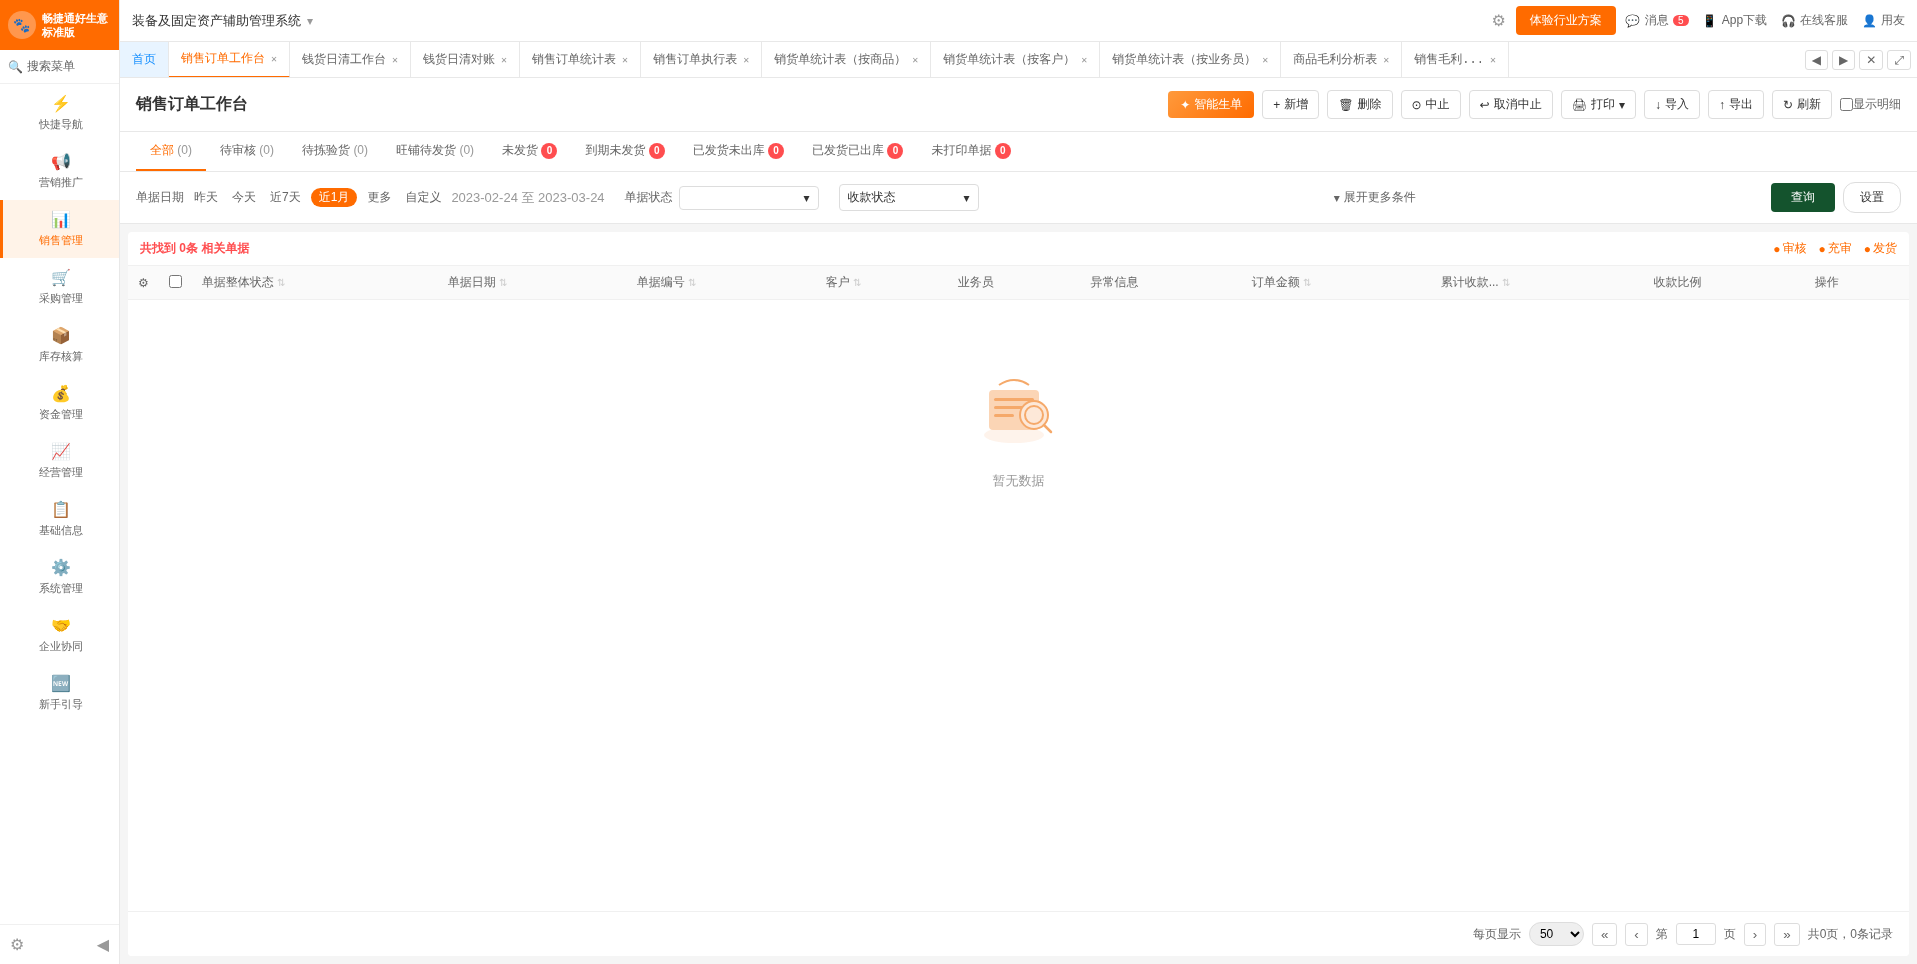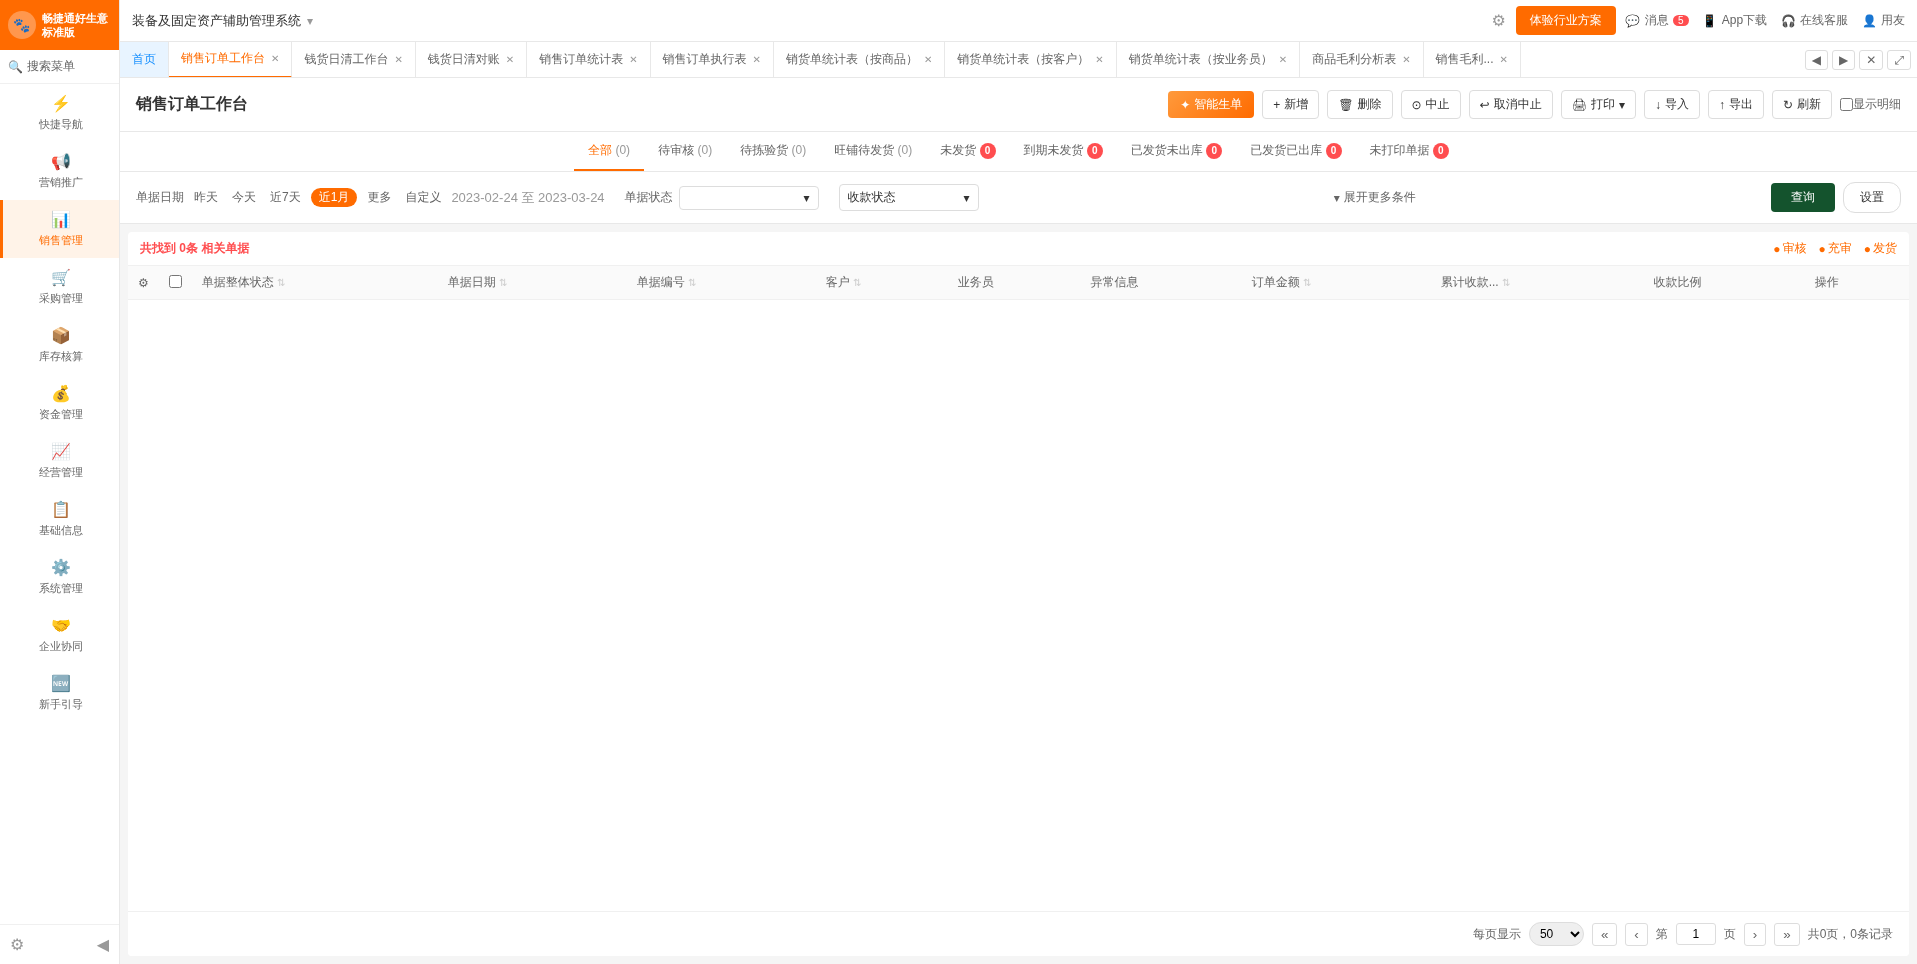--- a/index.html
+++ b/index.html
@@ -24,37 +24,37 @@
     .topbar-title { font-size: 13px; color: #333; flex: 1; display: flex; align-items: center; gap: 6px; }
     .topbar-arrow { color: #999; font-size: 12px; }
     .topbar-settings { color: #999; font-size: 16px; cursor: pointer; }
     .topbar-btn { background: #ff6b00; color: white; border: none; border-radius: 4px; padding: 6px 14px; cursor: pointer; font-size: 12px; }
     .topbar-right { display: flex; align-items: center; gap: 14px; color: #666; font-size: 12px; }
     .topbar-right-item { display: flex; align-items: center; gap: 4px; cursor: pointer; }
     .badge { background: #ff4d4f; color: white; border-radius: 10px; padding: 0 5px; font-size: 10px; min-width: 16px; text-align: center; }
 
     
     .tabbar { background: #fff; display: flex; align-items: center; border-bottom: 1px solid #e8e8e8; overflow: hidden; height: 36px; }
-    .tab { display: flex; align-items: center; padding: 0 12px; height: 36px; cursor: pointer; font-size: 12px; color: #666; white-space: nowrap; border-right: 1px solid #e8e8e8; gap: 6px; flex-shrink: 0; }
+    .tab { display: flex; align-items: center; padding: 0 12px; height: 36px; cursor: pointer; font-size: 12px; color: #666; white-space: nowrap; border-right: 1px solid #e8e8e8; gap: 6px; flex-shrink: 0; font-family: Liberation Mono, monospace; }
     .tab.active { color: #ff6b00; border-bottom: 2px solid #ff6b00; background: #fff; }
     .tab.home { background: #e8f4ff; color: #1890ff; }
     .tab-close { color: #999; font-size: 10px; cursor: pointer; }
     .tabbar-nav { display: flex; align-items: center; gap: 4px; padding: 0 6px; margin-left: auto; }
     .tabbar-nav button { background: none; border: 1px solid #ddd; border-radius: 3px; padding: 2px 6px; cursor: pointer; font-size: 12px; color: #666; }
 
     
     .page { flex: 1; display: flex; flex-direction: column; overflow: hidden; background: #f5f5f5; }
     .page-header { background: #fff; padding: 12px 16px; display: flex; align-items: center; justify-content: space-between; border-bottom: 1px solid #e8e8e8; }
     .page-title { font-size: 16px; font-weight: bold; color: #333; }
     .page-actions { display: flex; align-items: center; gap: 8px; }
     .action-btn { display: flex; align-items: center; gap: 4px; padding: 5px 10px; border: 1px solid #ddd; border-radius: 4px; cursor: pointer; background: #fff; font-size: 12px; color: #333; }
     .action-btn.smart { background: linear-gradient(135deg, #ff9a3c, #ff6b00); color: white; border: none; border-radius: 4px; padding: 5px 12px; font-size: 12px; }
 
     
-    .subtabs { background: #fff; padding: 0 16px; display: flex; align-items: center; gap: 0; border-bottom: 1px solid #e8e8e8; justify-content: center; }
+    .subtabs { background: #fff; padding: 0 16px; display: flex; align-items: center; gap: 0; border-bottom: 1px solid #e8e8e8; }
     .subtab { padding: 10px 14px; cursor: pointer; font-size: 12px; color: #666; border-bottom: 2px solid transparent; white-space: nowrap; }
     .subtab.active { color: #ff6b00; border-bottom: 2px solid #ff6b00; }
     .subtab .count { color: #999; }
     .subtab .count.alert { color: #ff4d4f; font-weight: bold; }
 
     
     .filterbar { background: #fff; padding: 10px 16px; border-bottom: 1px solid #e8e8e8; }
     .filter-row { display: flex; align-items: center; gap: 20px; flex-wrap: wrap; }
     .filter-item { display: flex; align-items: center; gap: 6px; }
     .filter-label { color: #666; font-size: 12px; white-space: nowrap; }
@@ -449,20 +449,36 @@
               </th>
               <th>
                 <span>操作</span>
               </th>
             </tr>
           </thead>
           <tbody id="table-body">
           </tbody>
         </table>
 
+        <div class="empty-state">
+          <div class="empty-icon">
+            <svg width="100" height="100" viewBox="0 0 100 100" fill="none">
+              <ellipse cx="45" cy="75" rx="30" ry="8" fill="#fde8d8" opacity="0.5"></ellipse>
+              <rect x="20" y="30" width="50" height="40" rx="4" fill="#fbd5b5"></rect>
+              <rect x="25" y="38" width="40" height="3" rx="1.5" fill="#f5a96a"></rect>
+              <rect x="25" y="46" width="30" height="3" rx="1.5" fill="#f5a96a"></rect>
+              <rect x="25" y="54" width="20" height="3" rx="1.5" fill="#f5a96a"></rect>
+              <circle cx="65" cy="55" r="14" fill="#fde8d8" stroke="#f5a96a" stroke-width="2"></circle>
+              <circle cx="65" cy="55" r="9" fill="none" stroke="#f5a96a" stroke-width="2"></circle>
+              <line x1="75" y1="65" x2="82" y2="72" stroke="#f5a96a" stroke-width="2.5" stroke-linecap="round"></line>
+              <path d="M 30 25 Q 45 15 60 25" stroke="#f5a96a" stroke-width="2" fill="none"></path>
+            </svg>
+          </div>
+          <div class="empty-text">暂无数据</div>
+        </div>
       </div>
 
       <div class="pagination">
         <span>每页显示</span>
         <select>
           <option value="50">50</option>
           <option value="10">10</option>
           <option value="20">20</option>
           <option value="100">100</option>
         </select>

